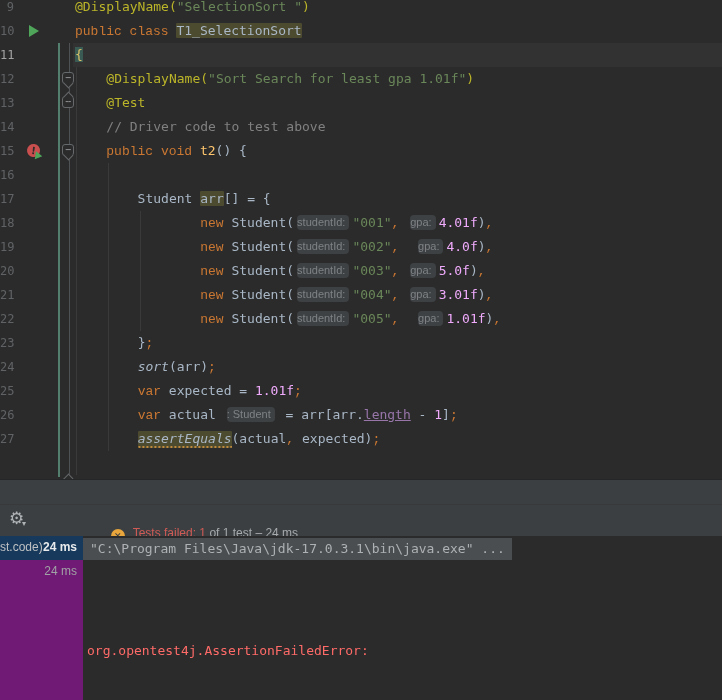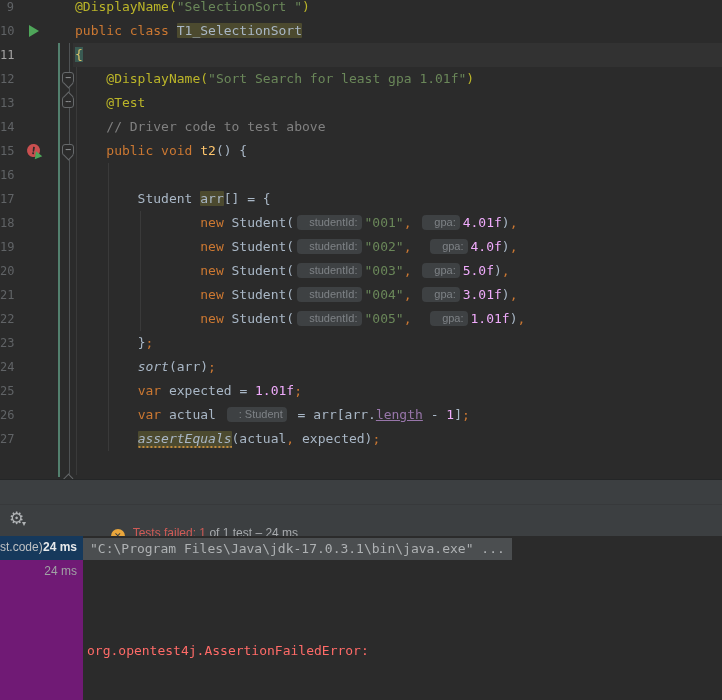--- a/index.html
+++ b/index.html
@@ -12,34 +12,34 @@
   .vline.teal{left:58px;width:2px;background:#53806e;}
   .vline.gray{left:69px;background:#4e5254;}
   .iguide{position:absolute;width:1px;background:#3a3a3a;}
   .row{position:absolute;left:0;width:722px;height:24px;}
   .row.cur::before{content:"";position:absolute;left:73px;right:0;top:0;bottom:0;background:#323232;}
   .lnum{position:absolute;left:0;top:4px;width:14px;text-align:right;color:#606366;
     font:12px/16px "DejaVu Sans Mono",monospace;}
   .cur .lnum{color:#a4a3a3;}
   .code{position:absolute;left:75px;top:3px;white-space:pre;
     font:13px/18px "DejaVu Sans Mono",monospace;color:#a9b7c6;}
-  .tk-k{color:#cc7832;}
+  .tk-k{color:#cc7832;font-family:Liberation Mono, monospace;}
   .tk-a{color:#bbb529;}
   .tk-s{color:#6a8759;}
   .tk-n{color:#f0abfc;}
   .tk-c{color:#808080;}
   .tk-p{color:#a9b7c6;}
   .tk-m{color:#ffc66d;}
   .tk-f{color:#9876aa;text-decoration:underline;}
   .tk-it{font-style:italic;}
   .tk-hlid{background:#4c4a2f;border-radius:1px;}
   .tk-ul{border-bottom:2px dotted #c08a3e;}
   .tk-br{background:#3a5b53;color:#dac26a;}
   .pill{display:inline-block;background:#3e4143;color:#7e8286;border-radius:4px;
-    padding:1px 4px 2px 12px;margin:0 3px;font:11px/12px "Liberation Sans","DejaVu Sans",sans-serif;
+    padding:1px 4px 2px 0;margin:0 3px;font:11px/12px "Liberation Sans","DejaVu Sans",sans-serif;
     vertical-align:1px;white-space:pre;}
   .runicon{position:absolute;left:29px;top:6px;width:0;height:0;
     border-left:10px solid #4fa65a;border-top:6px solid transparent;border-bottom:6px solid transparent;}
   .failicon{position:absolute;left:27px;top:5px;width:13px;height:13px;border-radius:50%;
     background:#c94f4f;color:#2b2b2b;font:bold 10px/13px "DejaVu Sans",sans-serif;
     text-align:center;transform:rotate(8deg);}
   .failicon::after{content:"";position:absolute;right:-3px;bottom:-2px;width:0;height:0;
     border-left:7px solid #4fa65a;border-top:4px solid transparent;border-bottom:4px solid transparent;}
   .fold{position:absolute;left:62px;top:5px;width:12px;height:12px;box-sizing:border-box;
     border:1px solid #66696b;border-radius:3px;background:#2b2b2b;color:#9da0a2;

